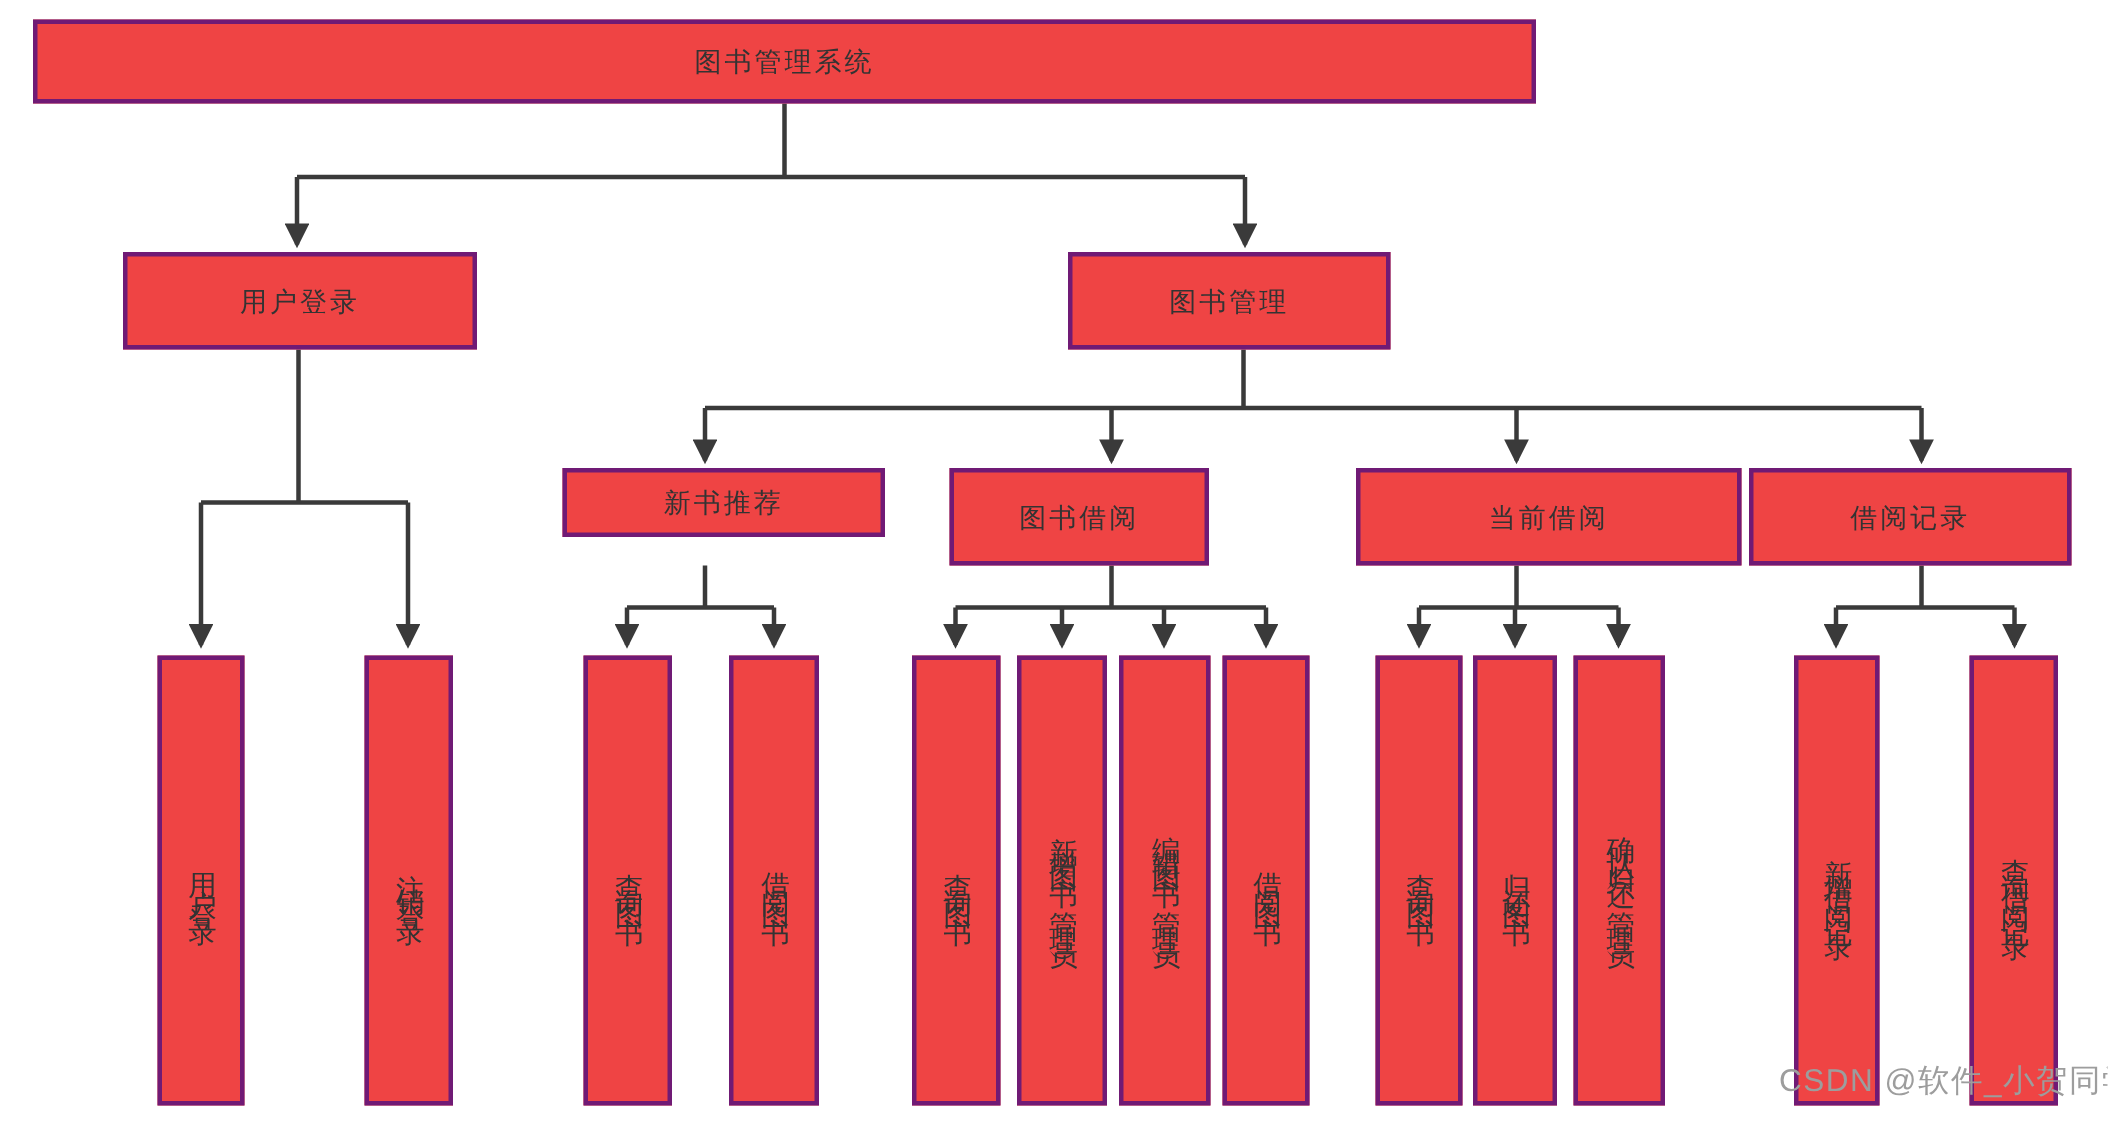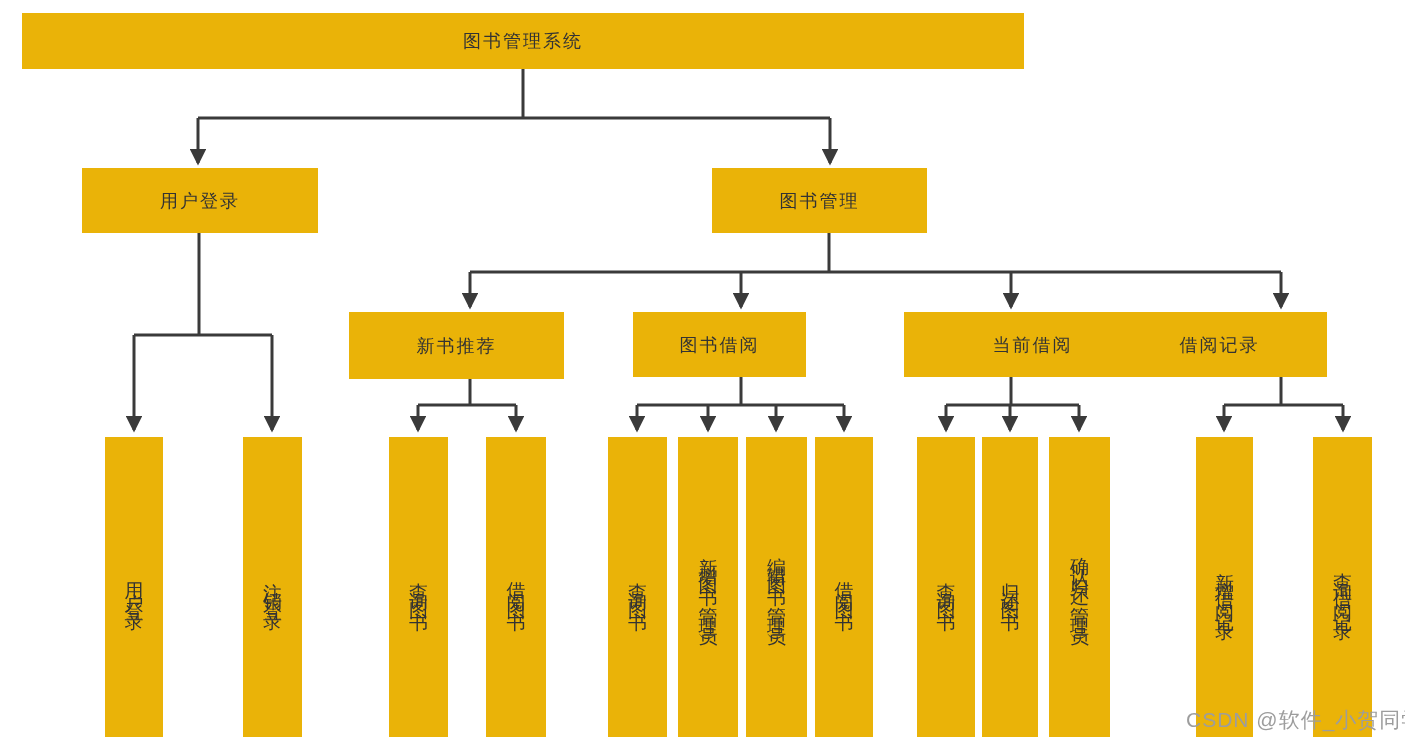--- a/index.html
+++ b/index.html
@@ -9,22 +9,22 @@
     background: #ffffff;
     overflow: hidden;
     font-family: "Liberation Sans", "DejaVu Sans", sans-serif;
   }
   #connectors {
     position: absolute; left: 0; top: 0; z-index: 0;
   }
   .node {
     position: absolute;
     box-sizing: border-box;
-    border: 3px solid #eab308;
-    background: #eab308;
+    border: 3px solid #701a75;
+    background: #ef4444;
     display: flex;
     align-items: center;
     justify-content: center;
     color: #333333;
     z-index: 1;
   }
   .h-node span {
     font-size: 18px;
     letter-spacing: 2px;
     white-space: nowrap;
@@ -90,30 +90,30 @@
   <span>图书管理系统</span>
 </div>
 
 <div class="node h-node" style="left:82px; top:168px; width:236px; height:65px">
   <span>用户登录</span>
 </div>
 <div class="node h-node" style="left:712px; top:168px; width:215px; height:65px">
   <span>图书管理</span>
 </div>
 
-<div class="node h-node" style="left:349px; top:312px; width:215px; height:67px">
+<div class="node h-node" style="left:375px; top:312px; width:215px; height:46px">
   <span>新书推荐</span>
 </div>
 <div class="node h-node" style="left:633px; top:312px; width:173px; height:65px">
   <span>图书借阅</span>
 </div>
 <div class="node h-node" style="left:904px; top:312px; width:257px; height:65px">
   <span>当前借阅</span>
 </div>
-<div class="node h-node" style="left:1112px; top:312px; width:215px; height:65px">
+<div class="node h-node" style="left:1166px; top:312px; width:215px; height:65px">
   <span>借阅记录</span>
 </div>
 
 <div class="node v-node" style="left:105px; top:437px; width:58px; height:300px">
   <span>用户登录</span>
 </div>
 <div class="node v-node" style="left:243px; top:437px; width:59px; height:300px">
   <span>注销登录</span>
 </div>
 

